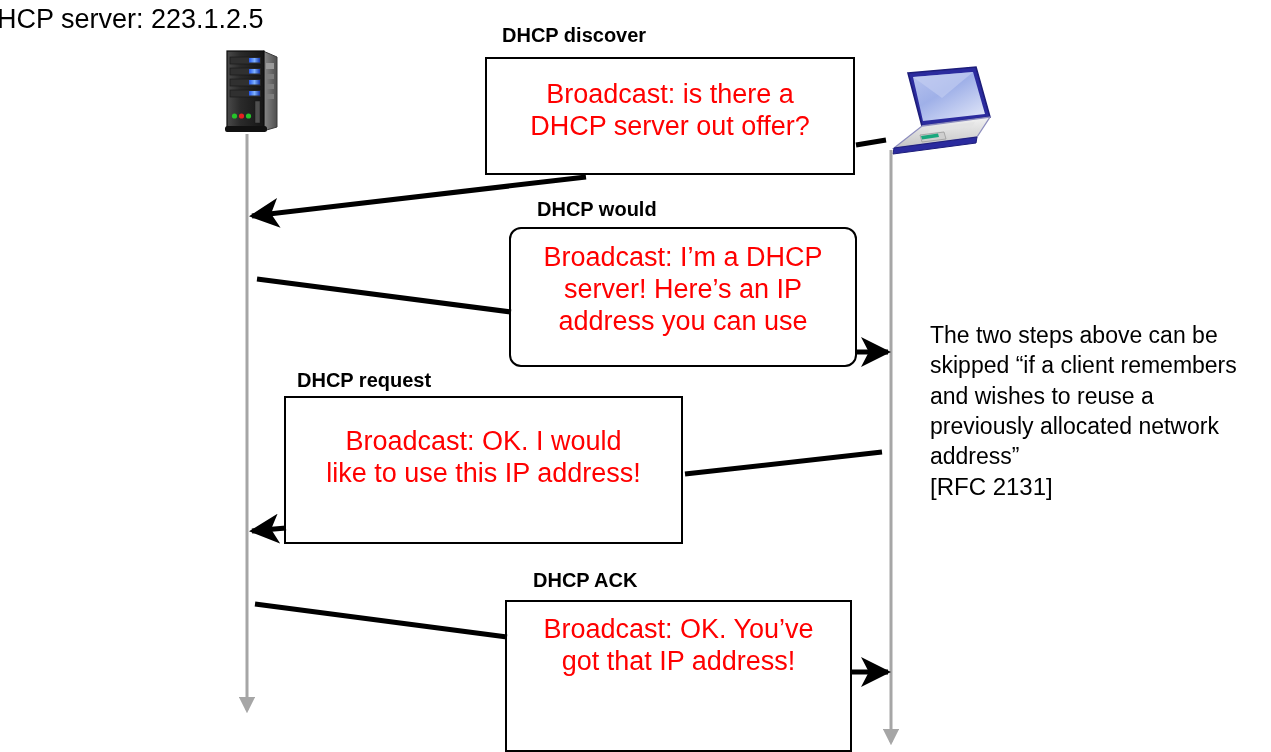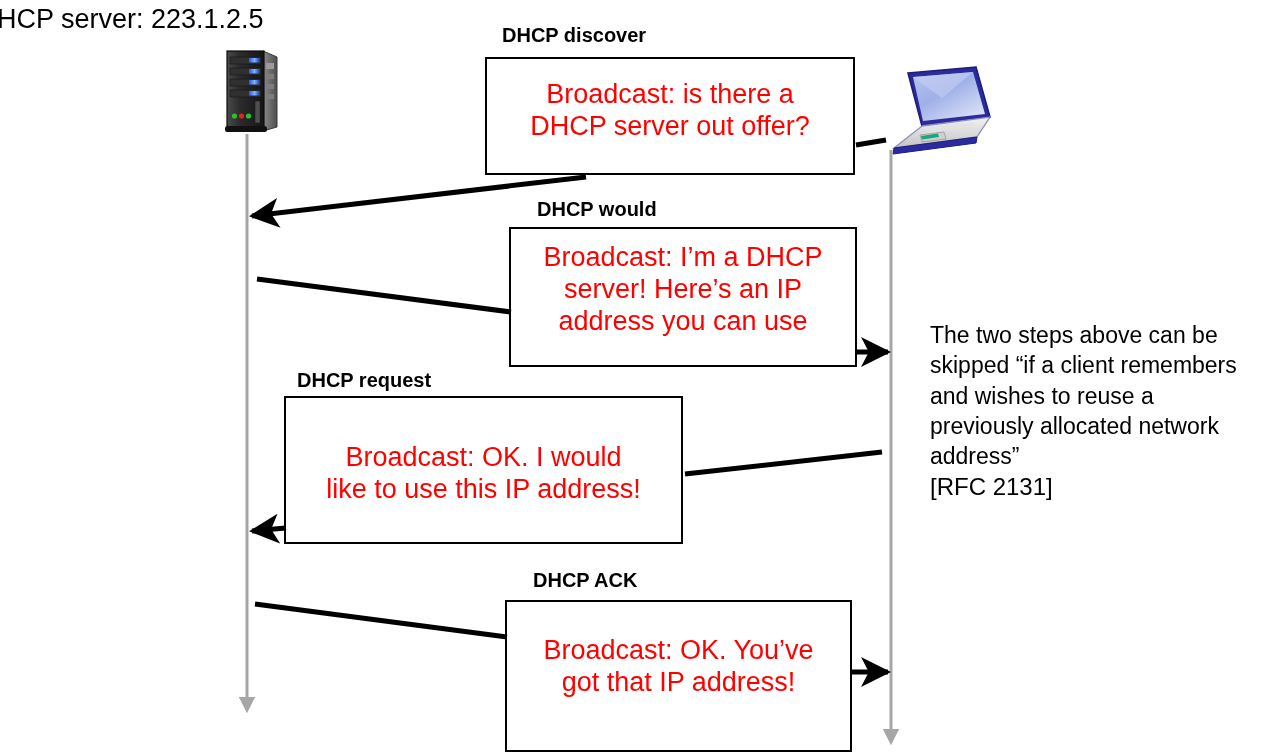--- a/index.html
+++ b/index.html
@@ -42,27 +42,27 @@
     font-size: 20px;
     font-weight: bold;
     color: #000000;
     white-space: nowrap;
     line-height: 1;
   }
 
   #box-discover { left: 485px; top: 57px; width: 370px; height: 118px; }
   #label-discover { left: 502px; top: 25px; }
 
-  #box-offer { left: 509px; top: 227px; width: 348px; height: 140px; padding-top: 13px; }
+  #box-offer { left: 509px; top: 227px; width: 348px; height: 140px; padding-top: 13px; border-radius: 12px; }
   #label-offer { left: 537px; top: 199px; }
 
-  #box-request { left: 284px; top: 396px; width: 399px; height: 148px; padding-top: 44px; }
+  #box-request { left: 284px; top: 396px; width: 399px; height: 148px; padding-top: 28px; }
   #label-request { left: 297px; top: 370px; }
 
-  #box-ack { left: 505px; top: 600px; width: 347px; height: 152px; padding-top: 33px; }
+  #box-ack { left: 505px; top: 600px; width: 347px; height: 152px; padding-top: 12px; }
   #label-ack { left: 533px; top: 570px; }
 
   
   #side-note {
     left: 930px;
     top: 320px;
     width: 332px;
     font-size: 23px;
     line-height: 1.32;
     color: #000000;

